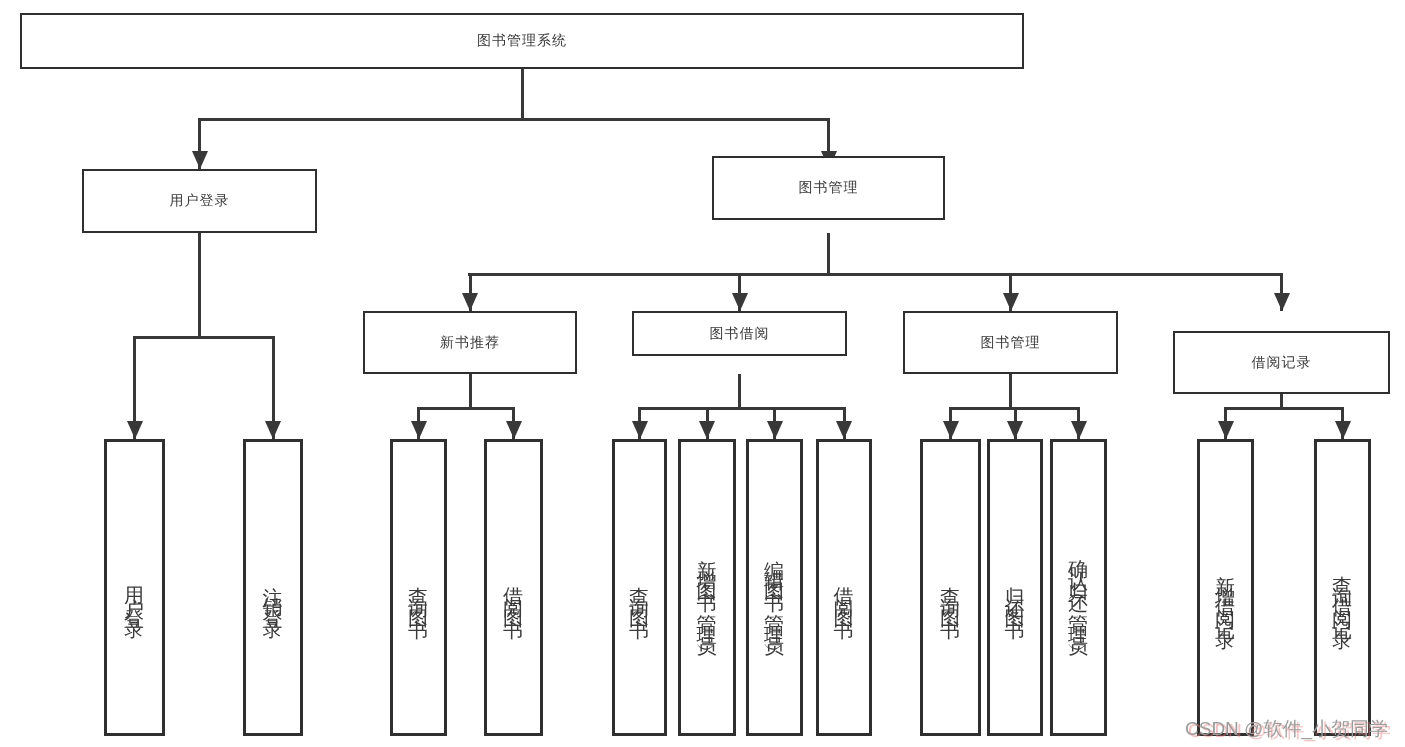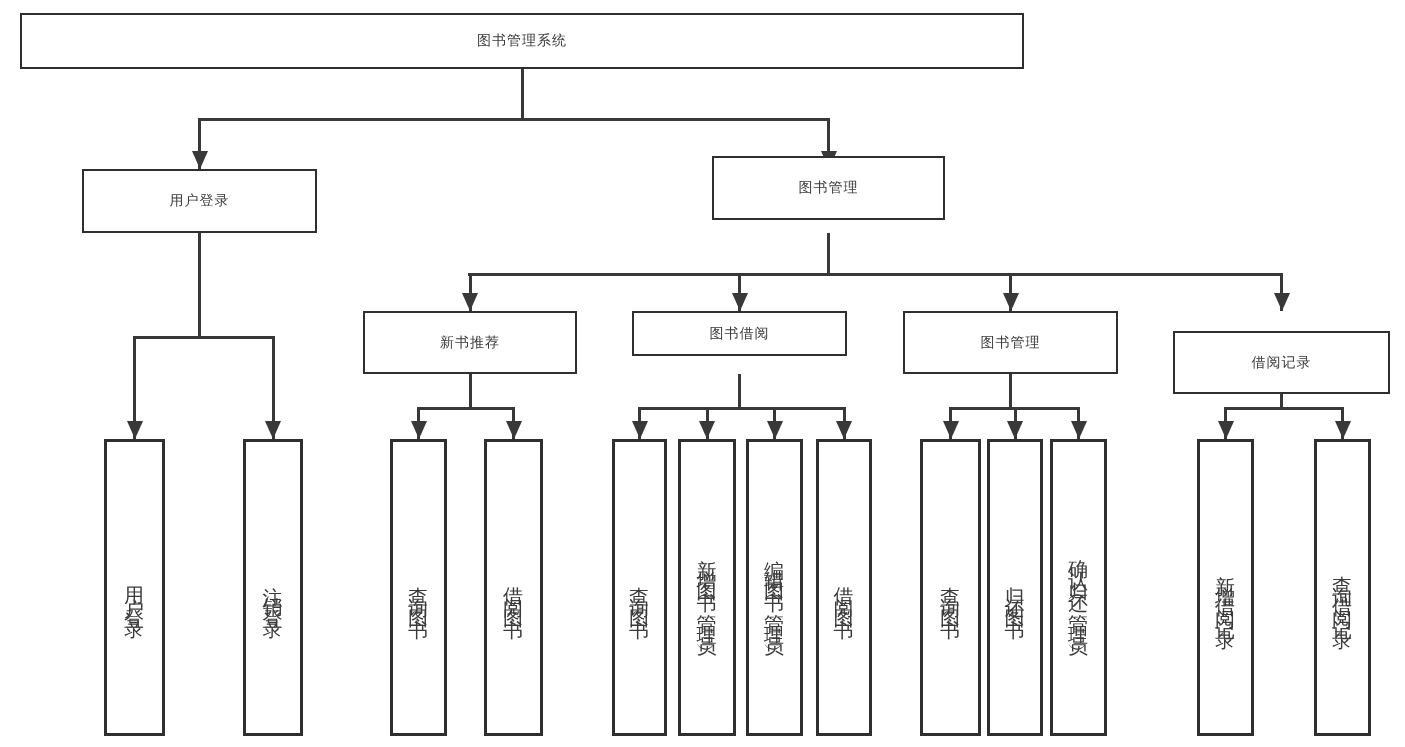--- a/index.html
+++ b/index.html
@@ -172,14 +172,15 @@
     <span class="vtext">确认归还（管理员）</span>
   </div>
 
   <div class="box leaf" style="left:1197px; top:439px; width:57px; height:297px;">
     <span class="vtext">新增借阅记录</span>
   </div>
   <div class="box leaf" style="left:1314px; top:439px; width:57px; height:297px;">
     <span class="vtext">查询借阅记录</span>
   </div>
 
+  <div class="watermark">CSDN @软件_小贺同学</div>
 
 </div>
 
 </body></html>

